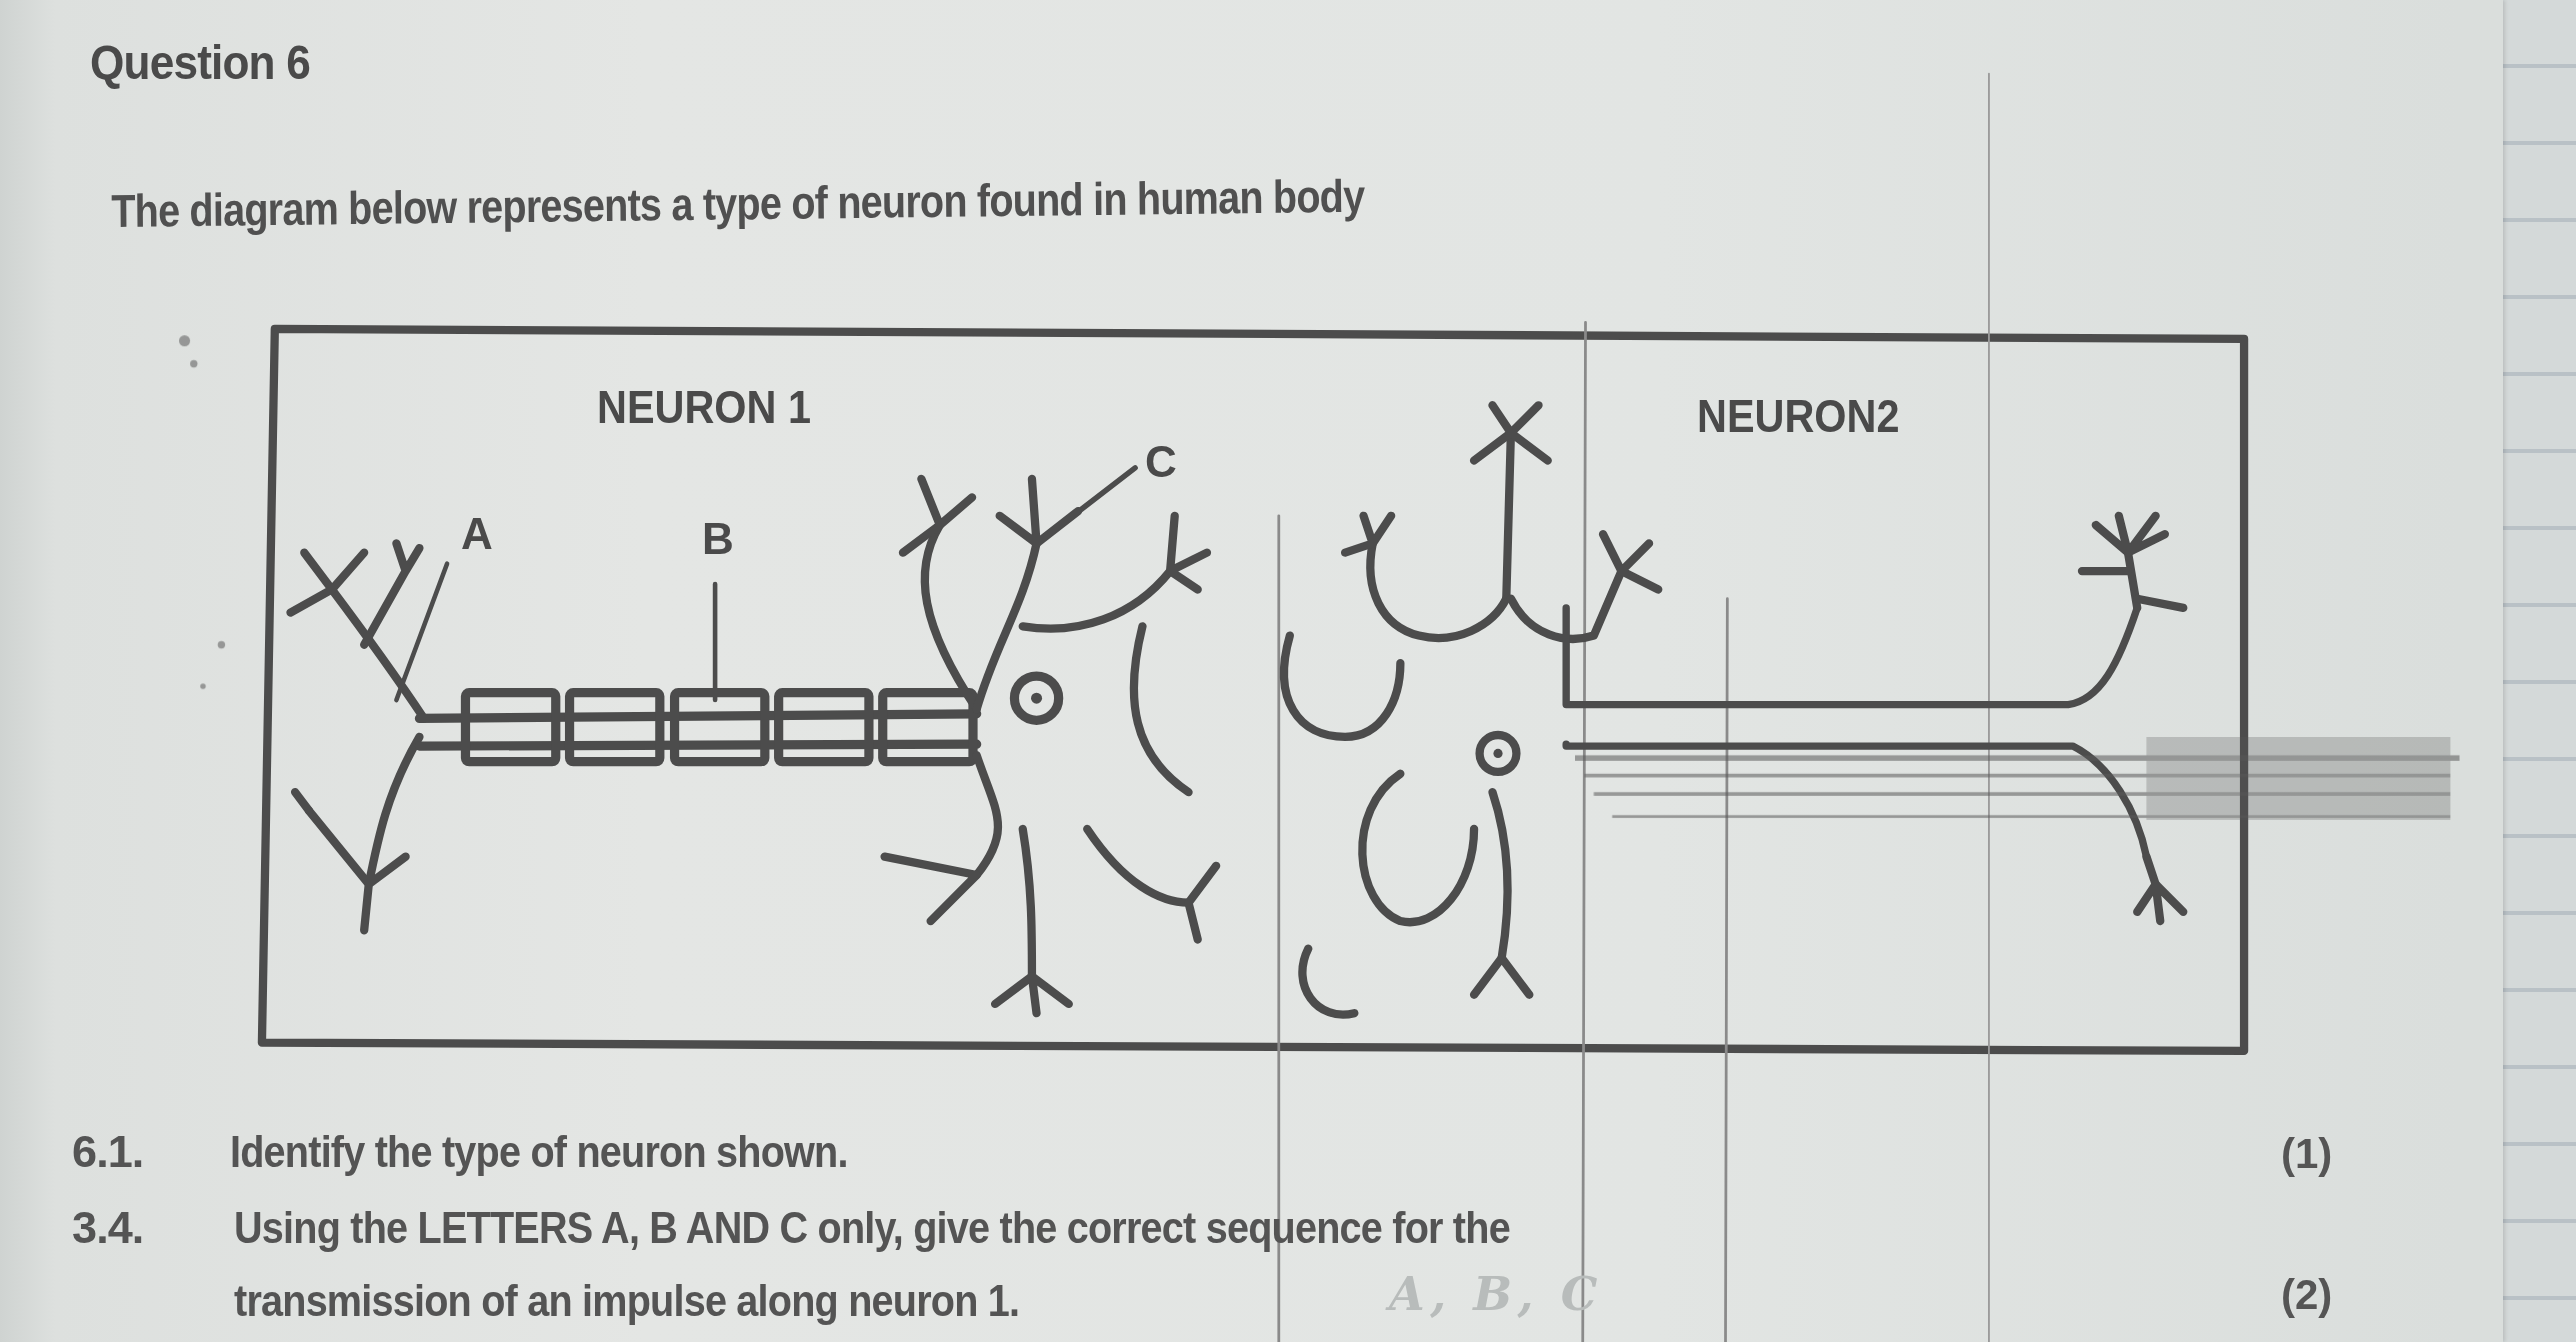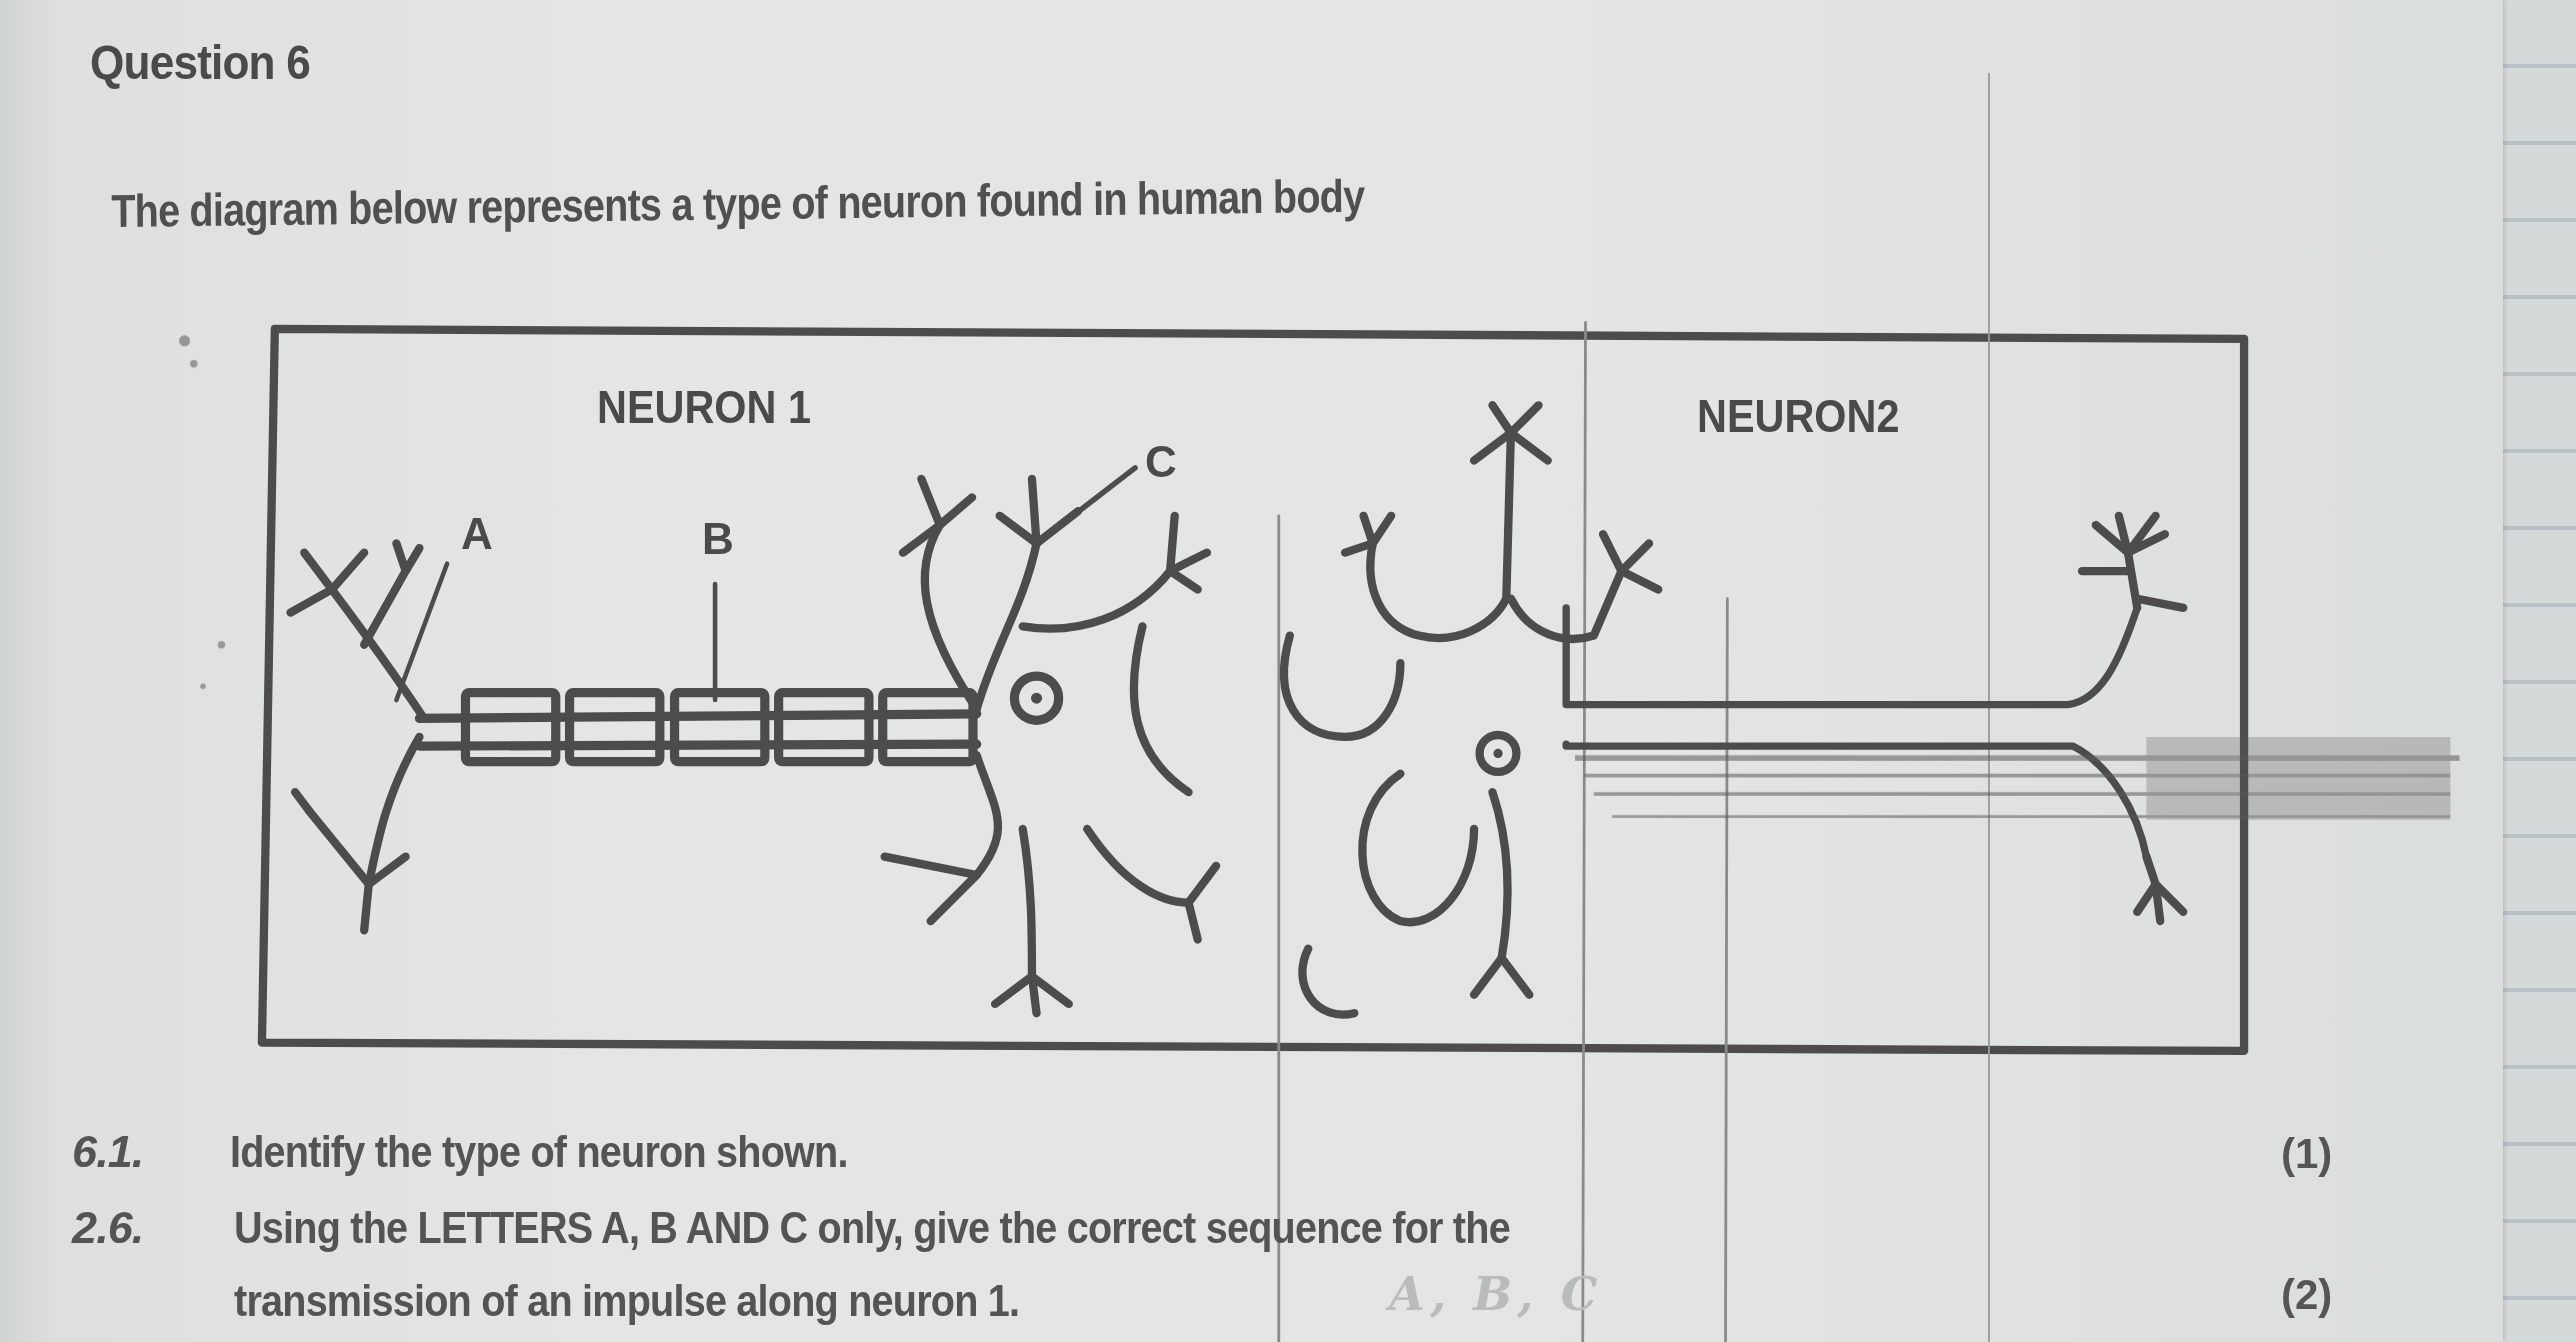--- a/index.html
+++ b/index.html
@@ -76,21 +76,21 @@
     .letter-c { left: 1145px; top: 437px; font-size: 44px; }
 
     .q-item {
       position: absolute;
       font-size: 45px;
       font-weight: bold;
       color: #545454;
       white-space: nowrap;
       letter-spacing: -0.9px;
     }
-    .q-num { position: absolute; font-style: italic; }
+    .q-num { position: absolute; }
     .q-text { position: absolute; transform: scaleX(0.88); transform-origin: left top; }
     .q1 { left: 72px; top: 1126px; }
     .q1 .q-text { left: 158px; }
     .q2 { left: 72px; top: 1202px; }
     .q2 .q-text { left: 162px; }
     .q2b { left: 234px; top: 1275px; }
     .marks {
       position: absolute;
       font-size: 42px;
       font-weight: bold;
@@ -225,21 +225,21 @@
 <div class="label letter-b">B</div>
 <div class="label letter-c">C</div>
 
 <div class="q-item q1">
   <span class="q-num">6.1.</span>
   <span class="q-text">Identify the type of neuron shown.</span>
 </div>
 <div class="marks marks-1">(1)</div>
 
 <div class="q-item q2">
-  <span class="q-num">2.6.</span>
+  <span class="q-num">3.4.</span>
   <span class="q-text">Using the LETTERS A, B AND C only, give the correct sequence for the</span>
 </div>
 <div class="q-item q2b">
   <span class="q-text" style="left:0">transmission of an impulse along neuron 1.</span>
 </div>
 <div class="marks marks-2">(2)</div>
 
 <div class="pencil-note">A, B, C</div>
 
 

